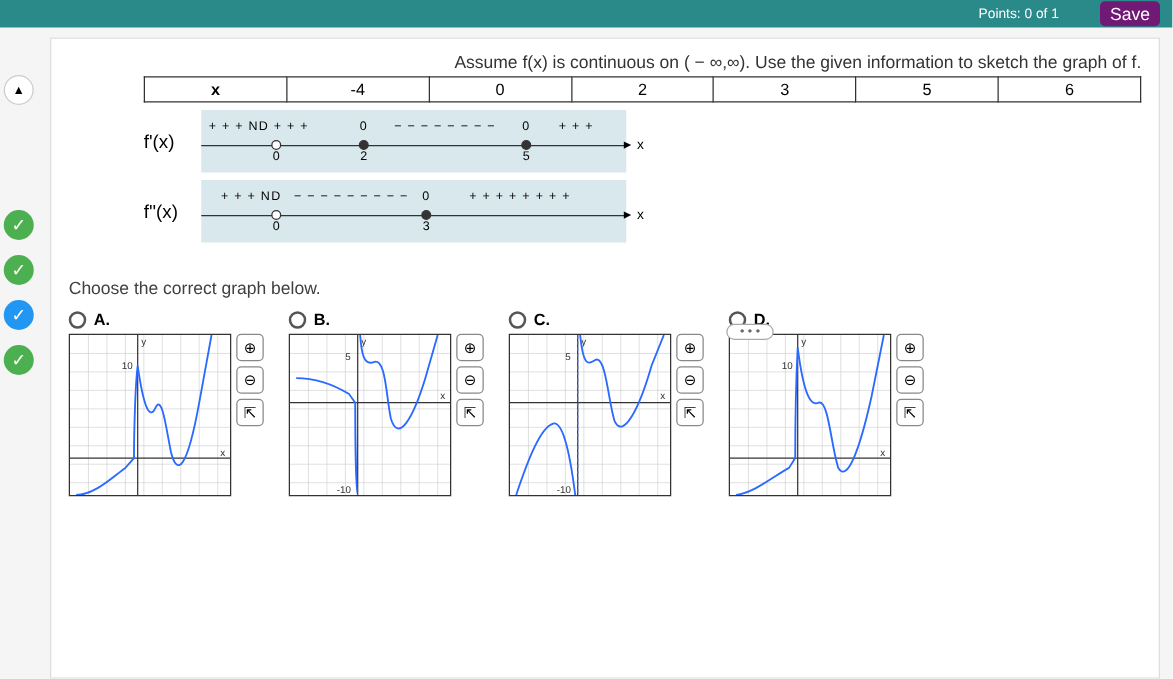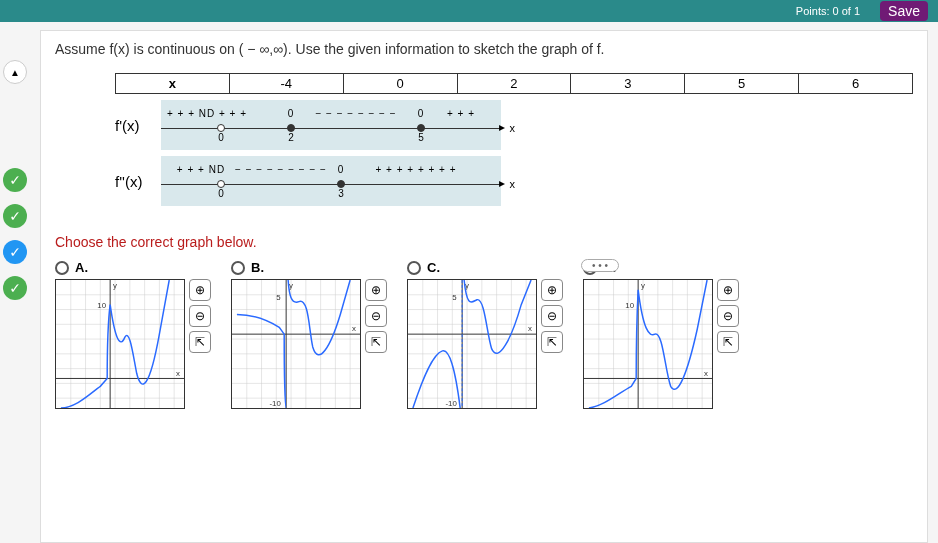--- a/index.html
+++ b/index.html
@@ -1,41 +1,41 @@
 <!DOCTYPE html>
 <html><head>
 <meta charset="utf-8">
 <style>
   * { box-sizing: border-box; margin: 0; padding: 0; }
   body { font-family: Arial, sans-serif; background: #f5f5f5; width: 938px; height: 543px; overflow: hidden; position: relative; }
-  .topbar { background: #2a8a8a; height: 22px; display: flex; justify-content: flex-end; align-items: center; padding: 0 10px; color: #fff; font-size: 11px; gap: 20px; }
+  .topbar { background: #2a8a8a; height: 22px; display: flex; justify-content: flex-end; align-items: center; padding: 0 10px; color: #fff; font-size: 11px; gap: 33px; }
   .save-btn { background: #701a75; border-radius: 4px; padding: 2px 8px; font-size: 14px; }
   .sidebar { position: absolute; left: 2px; top: 60px; width: 26px; display: flex; flex-direction: column; gap: 12px; align-items: center; }
   .side-dot { width: 24px; height: 24px; border-radius: 50%; display: flex; align-items: center; justify-content: center; font-size: 14px; cursor: pointer; }
   .side-dot.up { background: #fff; border: 1px solid #ccc; font-size: 10px; }
   .side-dot.green { background: #4caf50; color: #fff; }
   .side-dot.blue { background: #2196f3; color: #fff; }
   .content { position: absolute; left: 40px; top: 30px; right: 10px; bottom: 0; background: #fff; padding: 10px 14px; border: 1px solid #ddd; }
-  .question { font-size: 14px; color: #333; margin-bottom: 16px; }
+  .question { font-size: 14px; color: #333; margin-bottom: 4px; text-align: right; }
   .table-sign-area { display: flex; flex-direction: column; margin-left: 60px; margin-bottom: 10px; }
   table.vals { border-collapse: collapse; font-size: 13px; }
   table.vals td { border: 1px solid #333; padding: 2px 10px; text-align: center; min-width: 34px; background: #fff; }
   table.vals td.hdr { font-weight: bold; }
   .sign-row { display: flex; align-items: center; margin-top: 6px; }
   .sign-label { width: 46px; font-size: 15px; text-align: left; }
   .sign-chart { position: relative; width: 340px; height: 50px; background: #d9e8ec; }
   .sign-line { position: absolute; top: 28px; left: 0; right: 0; height: 1px; background: #333; }
   .sign-line::after { content: "▸"; position: absolute; right: -4px; top: -8px; font-size: 12px; }
   .sign-x { position: absolute; right: -14px; top: 22px; font-size: 11px; }
   .sign-ticklbl { position: absolute; top: 32px; font-size: 10px; transform: translateX(-50%); }
   .sign-open { position: absolute; top: 24px; width: 8px; height: 8px; border: 1px solid #333; border-radius: 50%; background: #fff; transform: translateX(-50%); }
   .sign-closed { position: absolute; top: 24px; width: 8px; height: 8px; border: 1px solid #333; border-radius: 50%; background: #333; transform: translateX(-50%); }
   .sign-text { position: absolute; top: 8px; font-size: 10px; letter-spacing: 1px; transform: translateX(-50%); white-space: nowrap; }
   .dots-btn { position: absolute; left: 540px; top: 228px; border: 1px solid #aaa; border-radius: 12px; padding: 0 10px; font-size: 10px; color: #666; background: #fff; cursor: pointer; }
-  .prompt2 { font-size: 14px; color: #b91c1c; margin-top: 28px; margin-bottom: 10px; }
+  .prompt2 { font-size: 14px; color: #404040; margin-top: 28px; margin-bottom: 10px; }
   .options-row { display: flex; gap: 20px; }
   .option { display: flex; flex-direction: column; }
   .opt-header { display: flex; align-items: center; gap: 6px; font-size: 13px; font-weight: bold; cursor: pointer; margin-bottom: 4px; }
   .radio { width: 14px; height: 14px; border: 2px solid #555; border-radius: 50%; }
   .graph-wrap { display: flex; align-items: flex-start; gap: 4px; }
   svg.graph { border: 1px solid #333; background: #fff; }
   .graph-btns { display: flex; flex-direction: column; gap: 4px; }
   .gbtn { width: 22px; height: 22px; border: 1px solid #888; border-radius: 4px; background: #fff; display: flex; align-items: center; justify-content: center; font-size: 12px; cursor: pointer; }
   .grid line { stroke: #ccc; stroke-width: 0.5; }
   .axis { stroke: #333; stroke-width: 1; }

